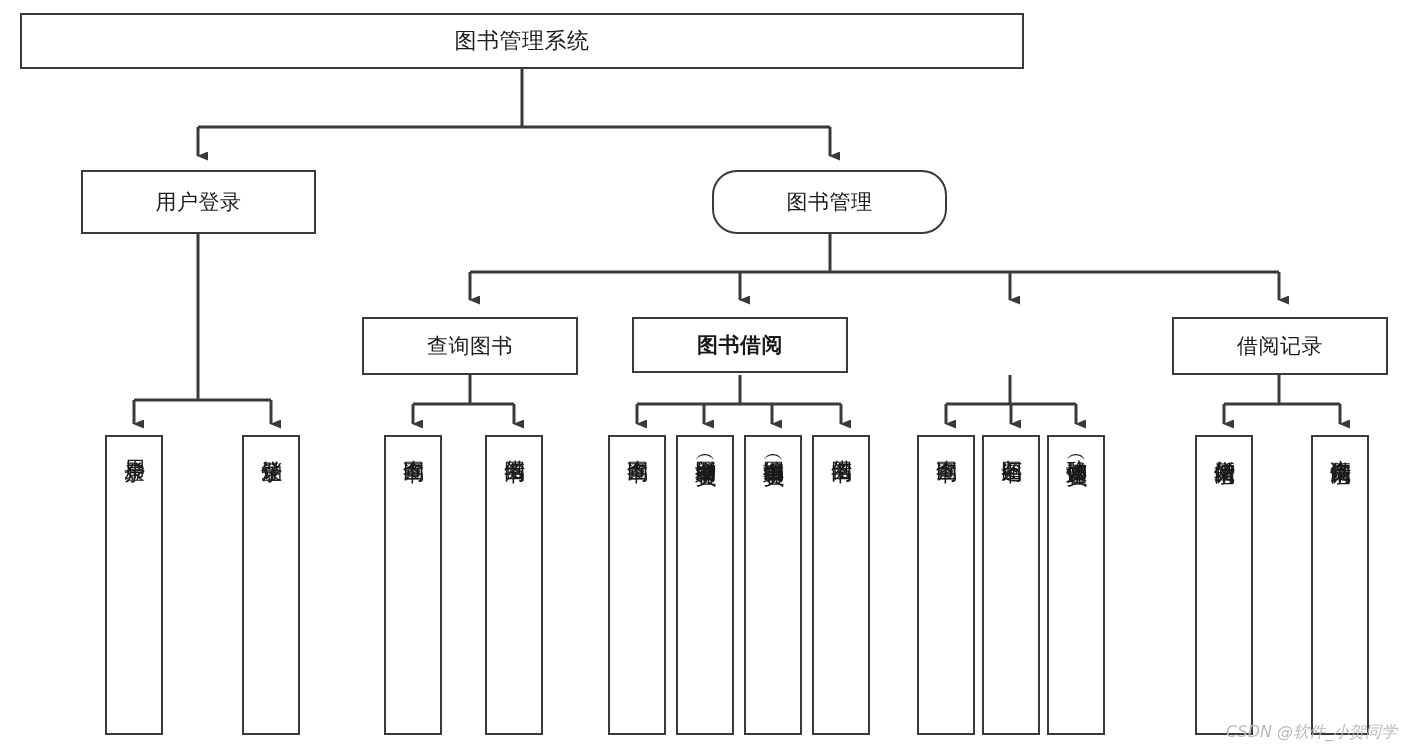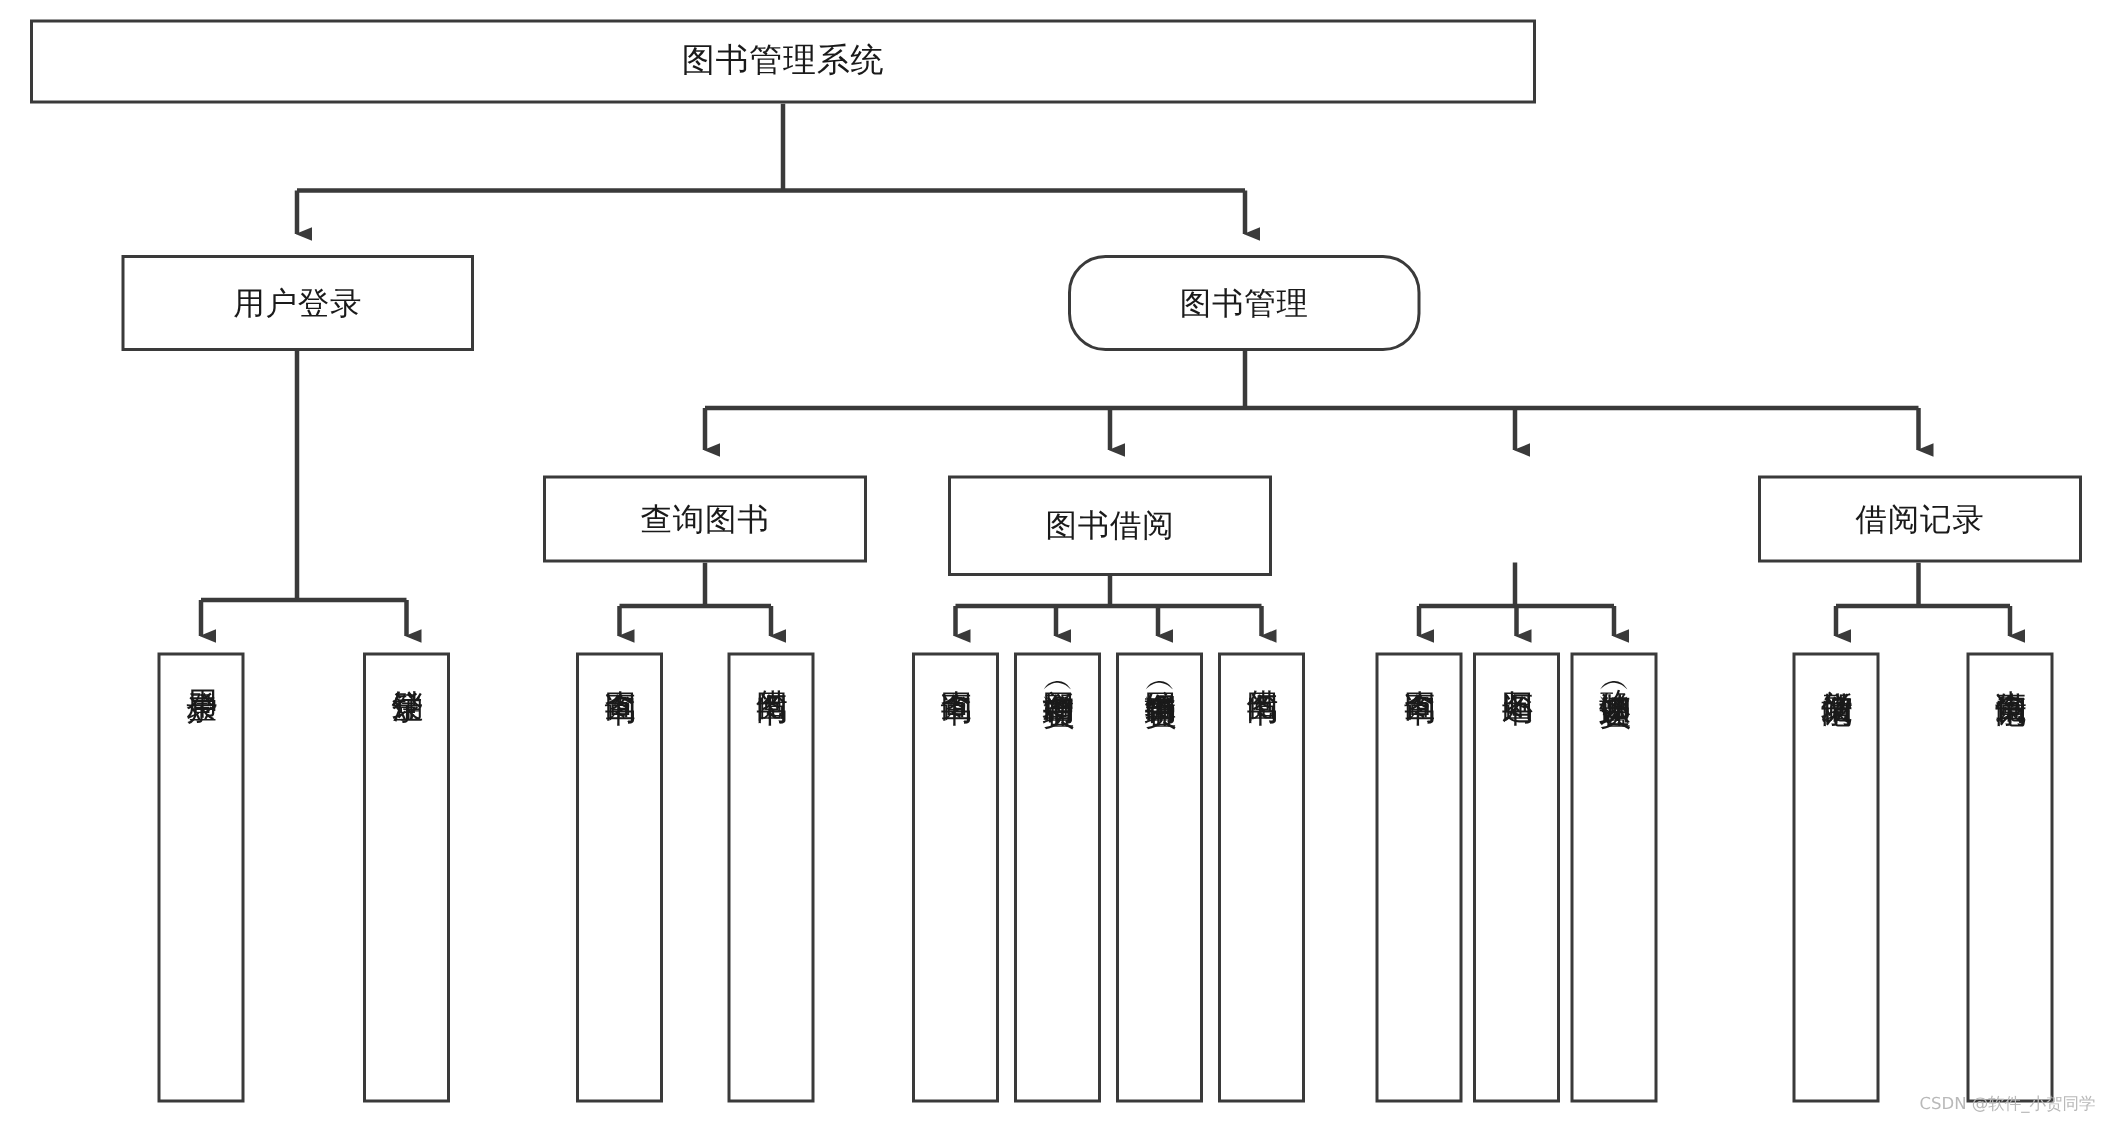--- a/index.html
+++ b/index.html
@@ -60,24 +60,25 @@
     text-orientation: upright;
     font-size: 21px;
     line-height: 1.02;
     letter-spacing: 1px;
     white-space: nowrap;
   }
   .watermark {
     position: absolute;
     right: 8px;
     bottom: 4px;
-    font-size: 11px;
+    font-size: 16px;
     color: #b9b9b9;
     white-space: nowrap;
     z-index: 3;
+    font-style: italic;
   }
 </style>
 </head>
 <body>
 
 <div id="canvas">
 
   <svg id="edges" viewBox="0 0 1405 747">
     <defs>
       <marker id="arrow" markerWidth="9" markerHeight="11" refX="4.5" refY="10" orient="auto" markerUnits="userSpaceOnUse">
@@ -135,21 +136,21 @@
   <div class="node horiz" style="left:81px; top:170px; width:235px; height:64px;">
     <span class="label">用户登录</span>
   </div>
   <div class="node horiz" style="left:712px; top:170px; width:235px; height:64px;border-radius:25px;">
     <span class="label">图书管理</span>
   </div>
 
   <div class="node horiz" style="left:362px; top:317px; width:216px; height:58px;">
     <span class="label">查询图书</span>
   </div>
-  <div class="node horiz" style="left:632px; top:317px; width:216px; height:67px;">
+  <div class="node horiz" style="left:632px; top:317px; width:216px; height:56px;font-weight:bold;">
     <span class="label">图书借阅</span>
   </div>
   <div class="node horiz" style="left:1172px; top:317px; width:216px; height:58px;">
     <span class="label">借阅记录</span>
   </div>
 
   <div class="node vert" style="left:105px; top:435px; width:58px; height:300px;">
     <span class="label">用户登录</span>
   </div>
   <div class="node vert" style="left:242px; top:435px; width:58px; height:300px;">

